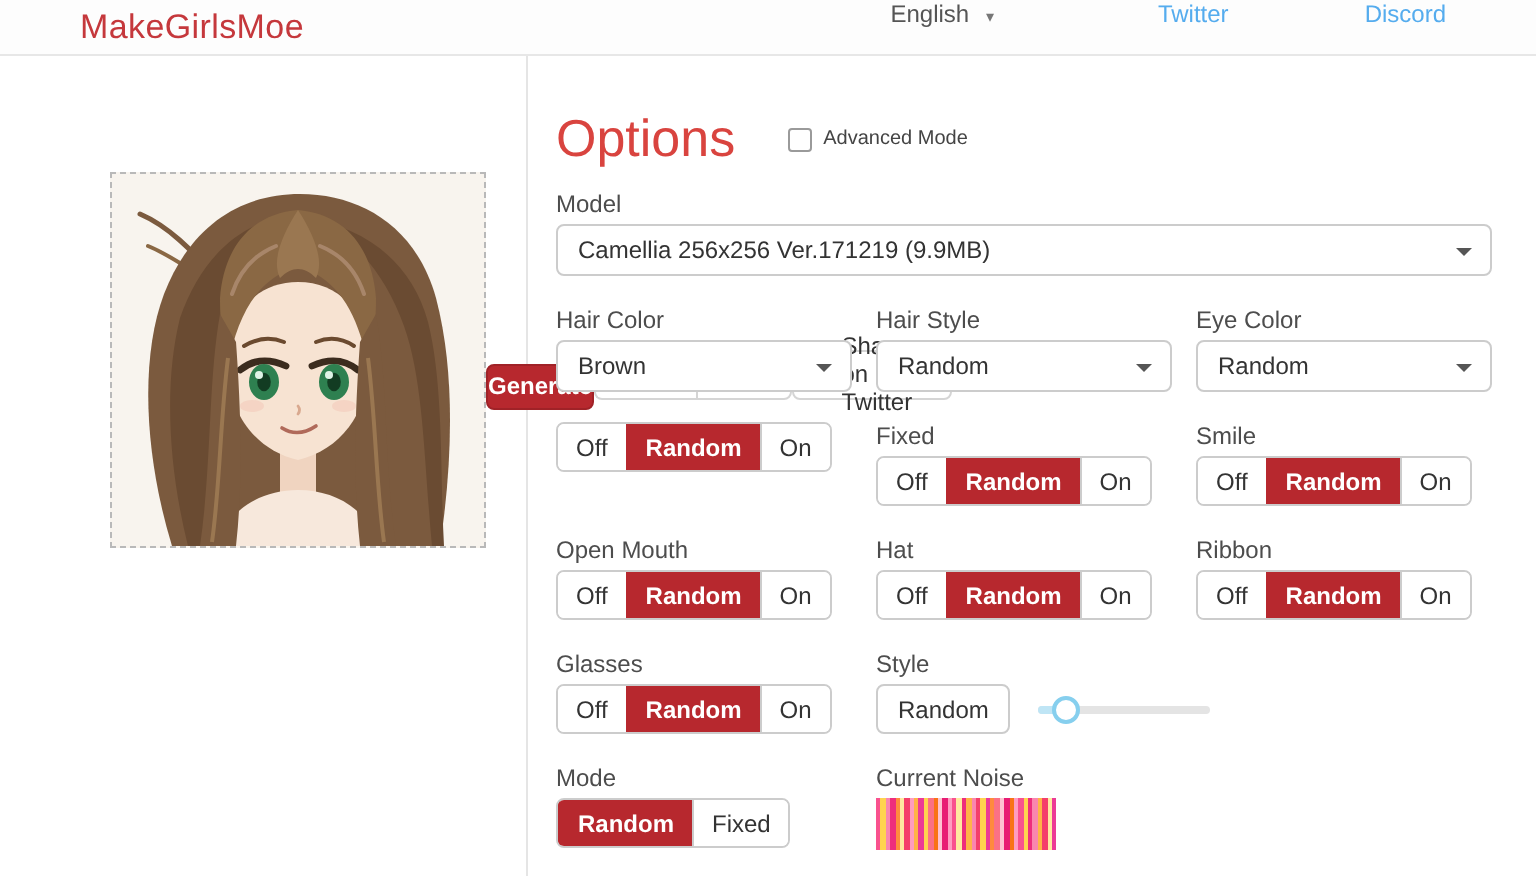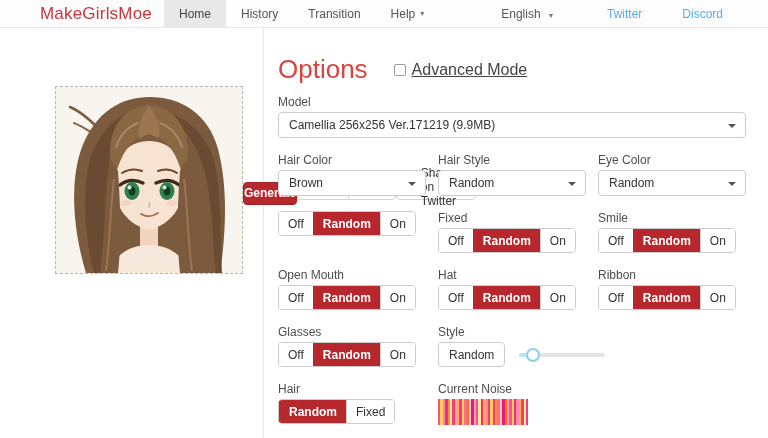--- a/index.html
+++ b/index.html
@@ -9,22 +9,22 @@
   
   .navbar { height:28px; background:#fdfdfd; border-bottom:1px solid #e7e7e7;
     display:flex; align-items:stretch; }
   .brand { padding:0 12px 0 40px; font-size:17px; color:#c5383c;
     display:flex; align-items:center; letter-spacing:.2px; }
   .nav-tabs { display:flex; align-items:stretch; }
   .nav-tab { display:flex; align-items:center; padding:0 15px; font-size:12px;
     color:#555; cursor:pointer; }
   .nav-tab.active { background:#e8e8e8; color:#444; }
   .caret { font-size:8px; color:#777; margin-left:5px; }
-  .nav-right { margin-left:auto; display:flex; align-items:center;
-    padding-right:45px; }
+  .nav-right { margin-left:auto; display:flex; align-items:flex-start;
+    padding-right:45px;gap:28px; }
   .nav-lang { font-size:12px; color:#555; margin-right:14px; }
   .nav-link { font-size:12px; color:#55acee; margin-left:40px; cursor:pointer; }
 
   
   .main { display:flex; height:410px; }
   .left-panel { width:268px; border-right:1px solid #e5e5e5; }
   .left-inner { width:190px; margin:58px 0 0 55px; display:flex;
     flex-direction:row; align-items:center;justify-content:space-between; }
   .right-panel { flex:1; padding:26px 22px 0 14px; }
 
@@ -47,21 +47,21 @@
   .vote-btn:last-child { border-radius:0 4px 4px 0; }
   .share-btn { margin-top:14px; height:25px; padding:0 11px; gap:5px;
     border:1px solid #d5d5d5; }
 
   
   .options-header { display:flex; align-items:center; margin-bottom:10px; }
   .options-title { font-size:26px; color:#d9443f; }
   .adv-wrap { display:flex; align-items:center; margin-left:26px; gap:6px; }
   .checkbox { width:12px; height:12px; border:1px solid #9a9a9a;
     border-radius:2px; background:#fff; cursor:pointer; }
-  .adv-label { font-size:16px; color:#444;text-decoration:underline; }
+  .adv-label { font-size:10px; color:#444; }
 
   .form-row { margin-bottom:15px; }
   .field-label { font-size:12px; color:#4d4d4d; margin-bottom:3px; }
   .grid3 { display:grid; grid-template-columns:repeat(3,148px); column-gap:12px; }
 
   .select { position:relative; height:26px; border:1px solid #ccc;
     border-radius:4px; background:#fff; font-size:12px; color:#333;
     display:flex; align-items:center; padding:0 22px 0 10px; cursor:pointer; }
   .select::after { content:""; position:absolute; right:9px; top:11px;
     border-left:4px solid transparent; border-right:4px solid transparent;
@@ -90,29 +90,20 @@
 
   .barcode { width:90px; height:26px; display:flex; overflow:hidden; }
 
   .icon-svg { display:block; }
 </style>
 </head>
 <body>
 
 <div class="navbar">
   <div class="brand">MakeGirlsMoe</div>
-  <div class="nav-tabs">
-    <div class="nav-tab active">Home</div>
-    <div class="nav-tab">History</div>
-    <div class="nav-tab">Transition</div>
-    <div class="nav-tab">
-      <span>Help</span>
-      <span class="caret">▾</span>
-    </div>
-  </div>
   <div class="nav-right">
     <div class="nav-lang">
       <span>English</span>
       <span class="caret">▾</span>
     </div>
     <div class="nav-link">Twitter</div>
     <div class="nav-link">Discord</div>
   </div>
 </div>
 
@@ -302,21 +293,21 @@
             <div class="slider-track"></div>
             <div class="slider-fill" style="width: 16%;"></div>
             <div class="slider-handle" style="left: 16%;"></div>
           </div>
         </div>
       </div>
     </div>
 
     <div class="form-row grid3">
       <div>
-        <div class="field-label">Hair</div>
+        <div class="field-label">Mode</div>
         <div class="seg-group">
           <span class="seg active">Random</span>
           <span class="seg">Fixed</span>
         </div>
       </div>
       <div>
         <div class="field-label">Current Noise</div>
         <div class="barcode">
             <div style="flex: 1 1 0%; background: rgb(249, 81, 142);"></div>
             <div style="flex: 1 1 0%; background: rgb(255, 211, 79);"></div>

